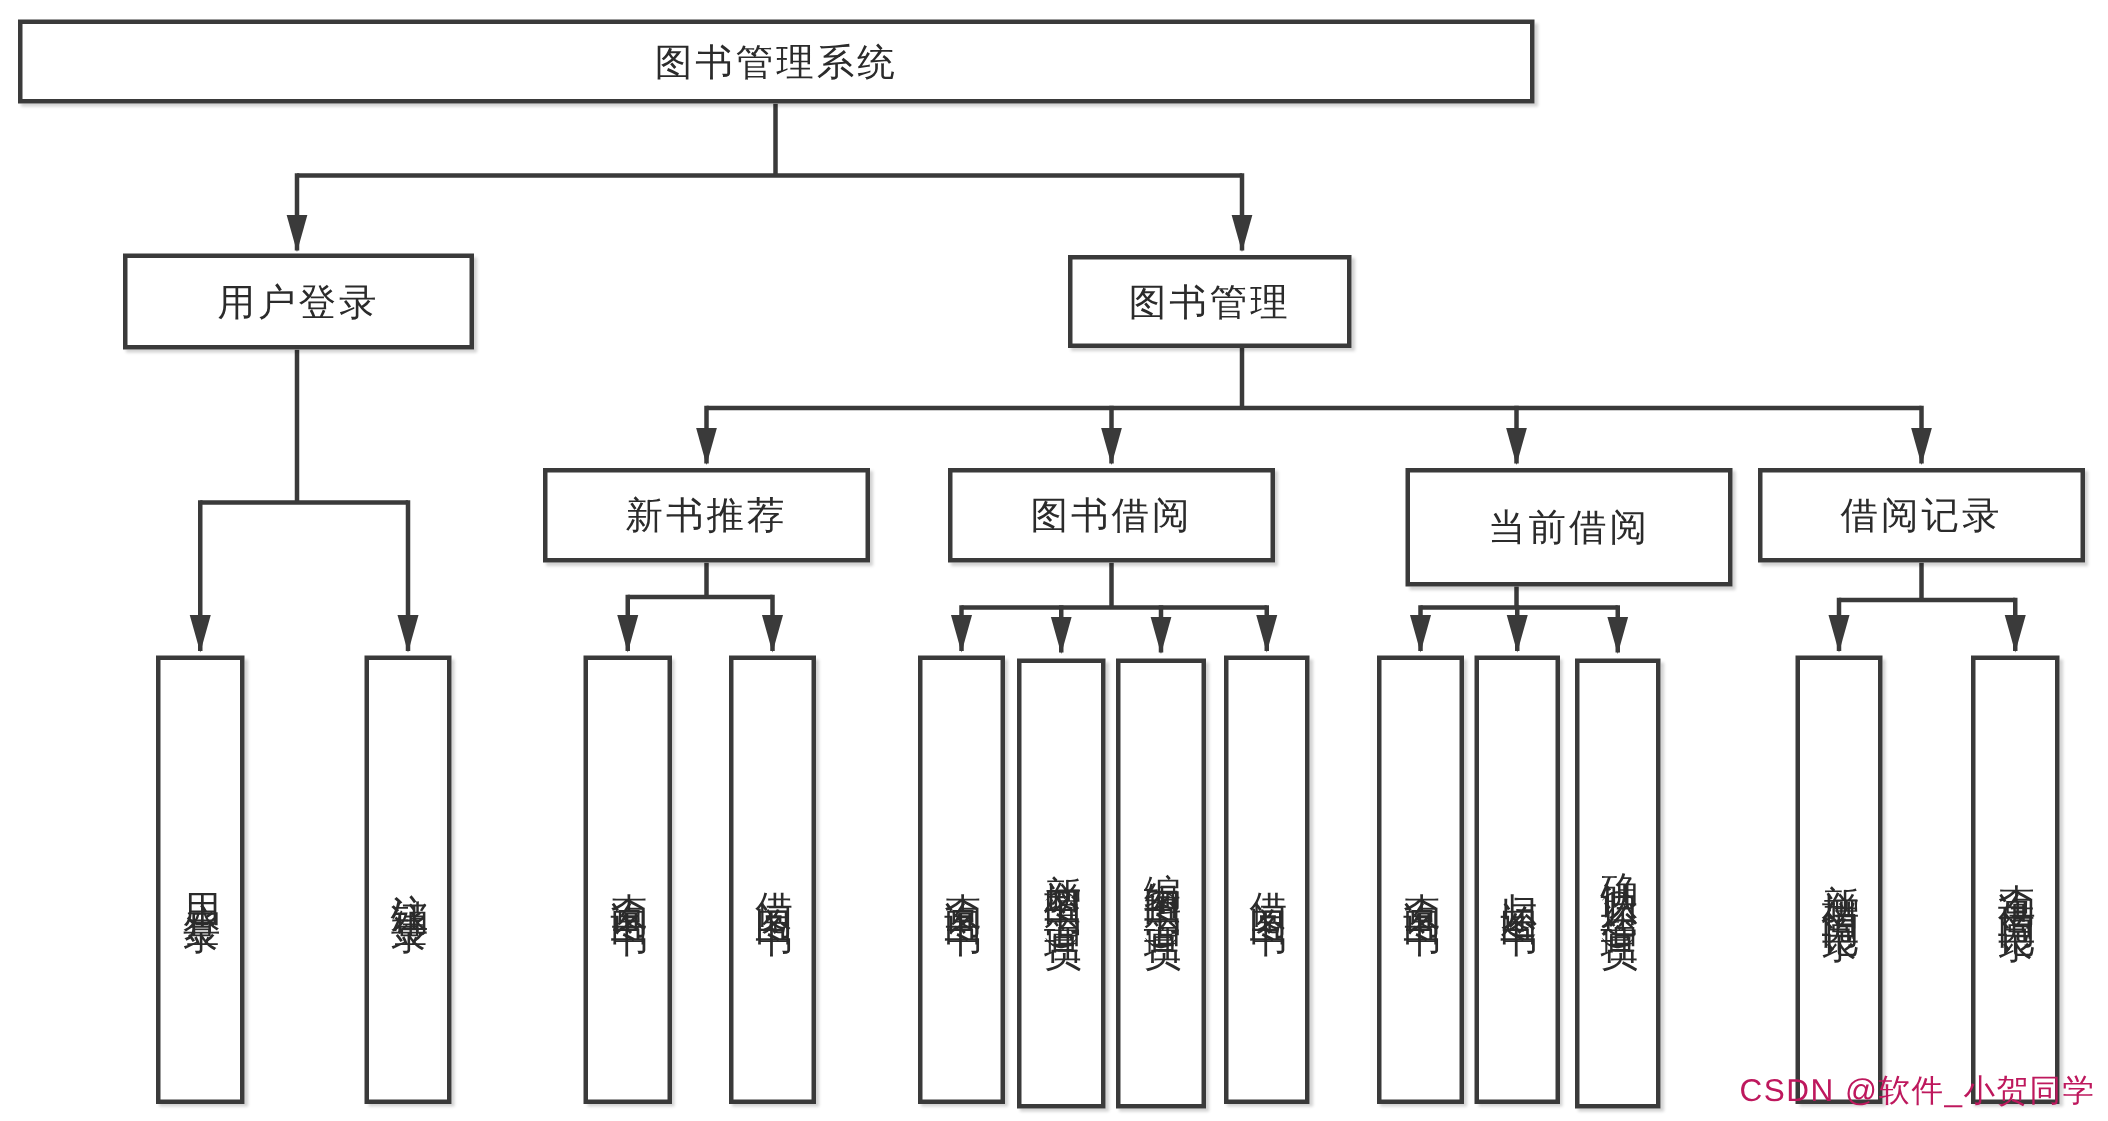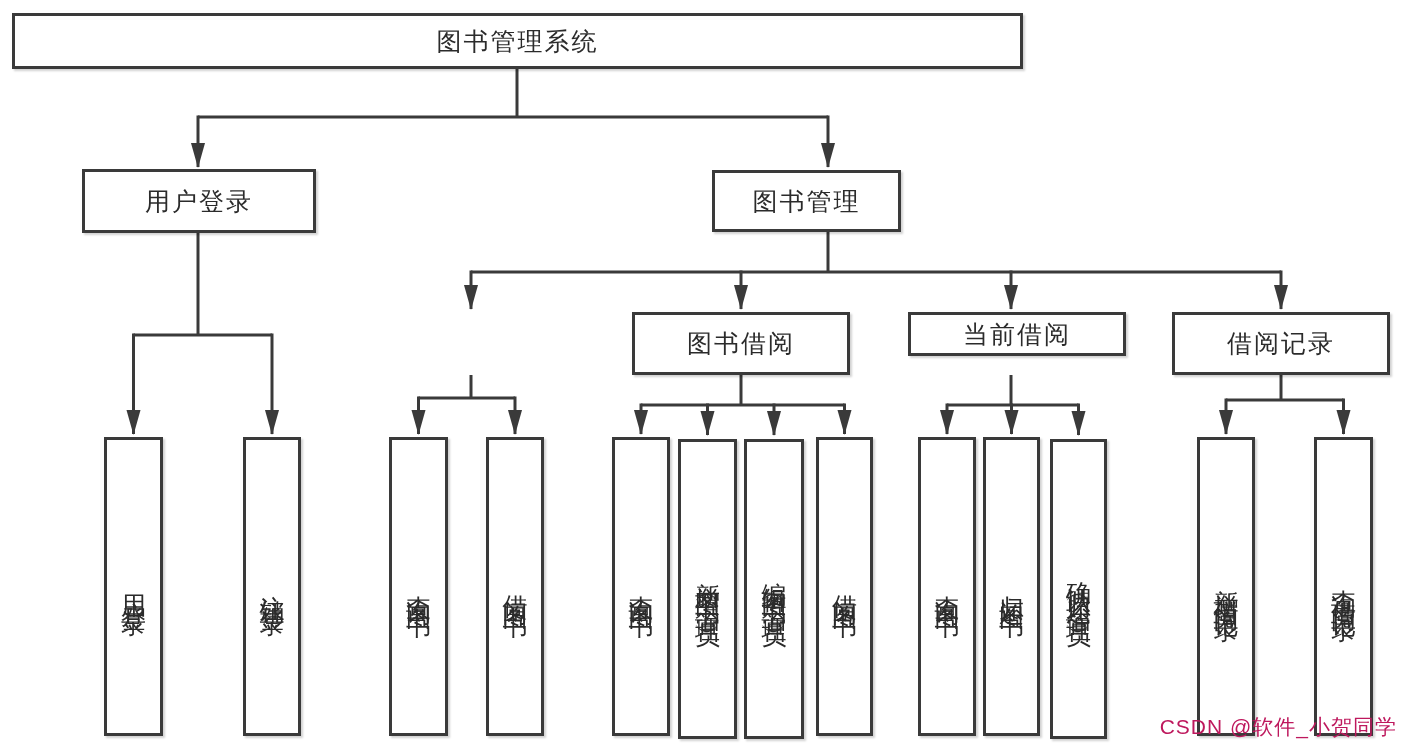--- a/index.html
+++ b/index.html
@@ -90,22 +90,23 @@
     <path d="M1226,400 H1343.5"></path>
     <path d="M1226,398.5 V434" marker-end="url(#ah)"></path>
     <path d="M1343.5,398.5 V434" marker-end="url(#ah)"></path>
   </svg>
 
   <div class="node h-node" style="left:12px;top:13px;width:1011px;height:56px;">图书管理系统</div>
 
   <div class="node h-node" style="left:82px;top:169px;width:234px;height:64px;">用户登录</div>
   <div class="node h-node" style="left:712px;top:170px;width:189px;height:62px;">图书管理</div>
 
+  <div class="node h-node" style="left:362px;top:312px;width:218px;height:63px;">新书推荐</div>
   <div class="node h-node" style="left:632px;top:312px;width:218px;height:63px;">图书借阅</div>
-  <div class="node h-node" style="left:908px;top:312px;width:218px;height:44px;">当前借阅</div>
+  <div class="node h-node" style="left:937px;top:312px;width:218px;height:79px;">当前借阅</div>
   <div class="node h-node" style="left:1172px;top:312px;width:218px;height:63px;">借阅记录</div>
 
   <div class="node v-node" style="left:104px;top:437px;width:59px;height:299px;">用户登录</div>
   <div class="node v-node" style="left:243px;top:437px;width:58px;height:299px;">注销登录</div>
 
   <div class="node v-node" style="left:389px;top:437px;width:59px;height:299px;">查询图书</div>
   <div class="node v-node" style="left:486px;top:437px;width:58px;height:299px;">借阅图书</div>
 
   <div class="node v-node" style="left:612px;top:437px;width:58px;height:299px;">查询图书</div>
   <div class="node v-node" style="left:678px;top:439px;width:59px;height:300px;">新增图书（管理员）</div>

